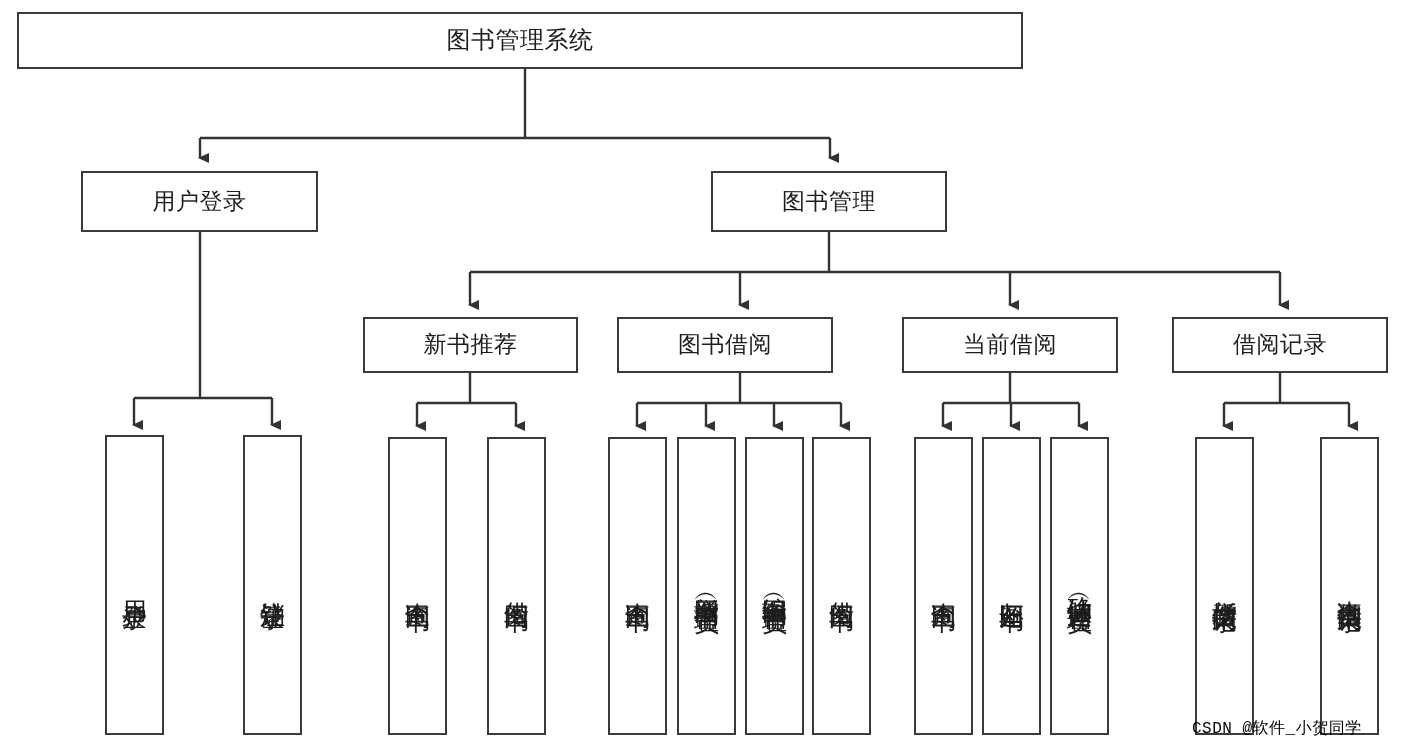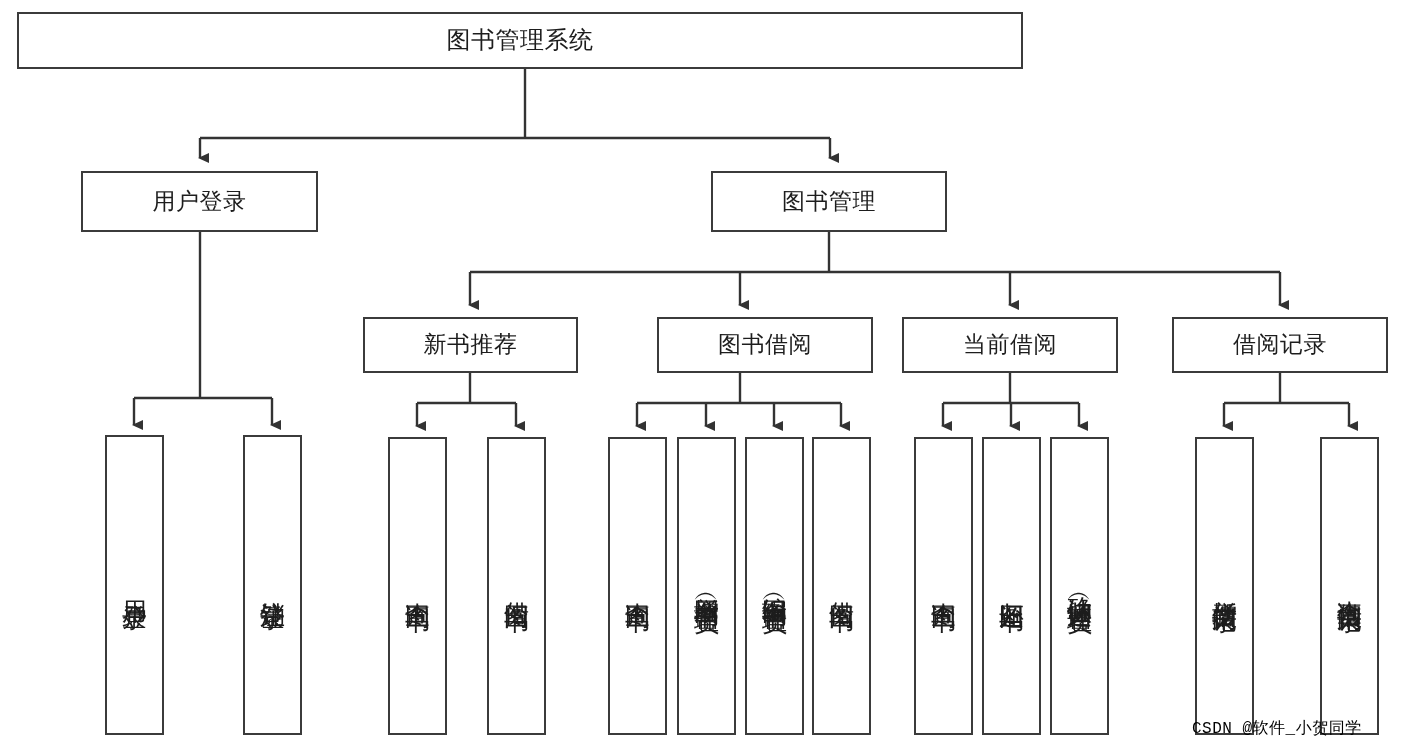--- a/index.html
+++ b/index.html
@@ -119,21 +119,21 @@
   <div class="node horiz" style="left:81px;top:171px;width:237px;height:61px;">
     <span class="label">用户登录</span>
   </div>
   <div class="node horiz" style="left:363px;top:317px;width:215px;height:56px;">
     <span class="label">新书推荐</span>
   </div>
 
   <div class="node horiz" style="left:711px;top:171px;width:236px;height:61px;">
     <span class="label">图书管理</span>
   </div>
-  <div class="node horiz" style="left:657px;top:317px;width:216px;height:56px;">
+  <div class="node horiz" style="left:617px;top:317px;width:216px;height:56px;">
     <span class="label">图书借阅</span>
   </div>
   <div class="node horiz" style="left:1172px;top:317px;width:216px;height:56px;">
     <span class="label">借阅记录</span>
   </div>
   <div class="node horiz" style="left:902px;top:317px;width:216px;height:56px;">
     <span class="label">当前借阅</span>
   </div>
 
   <div class="node vert" style="left:105px;top:435px;width:59px;height:300px;">

